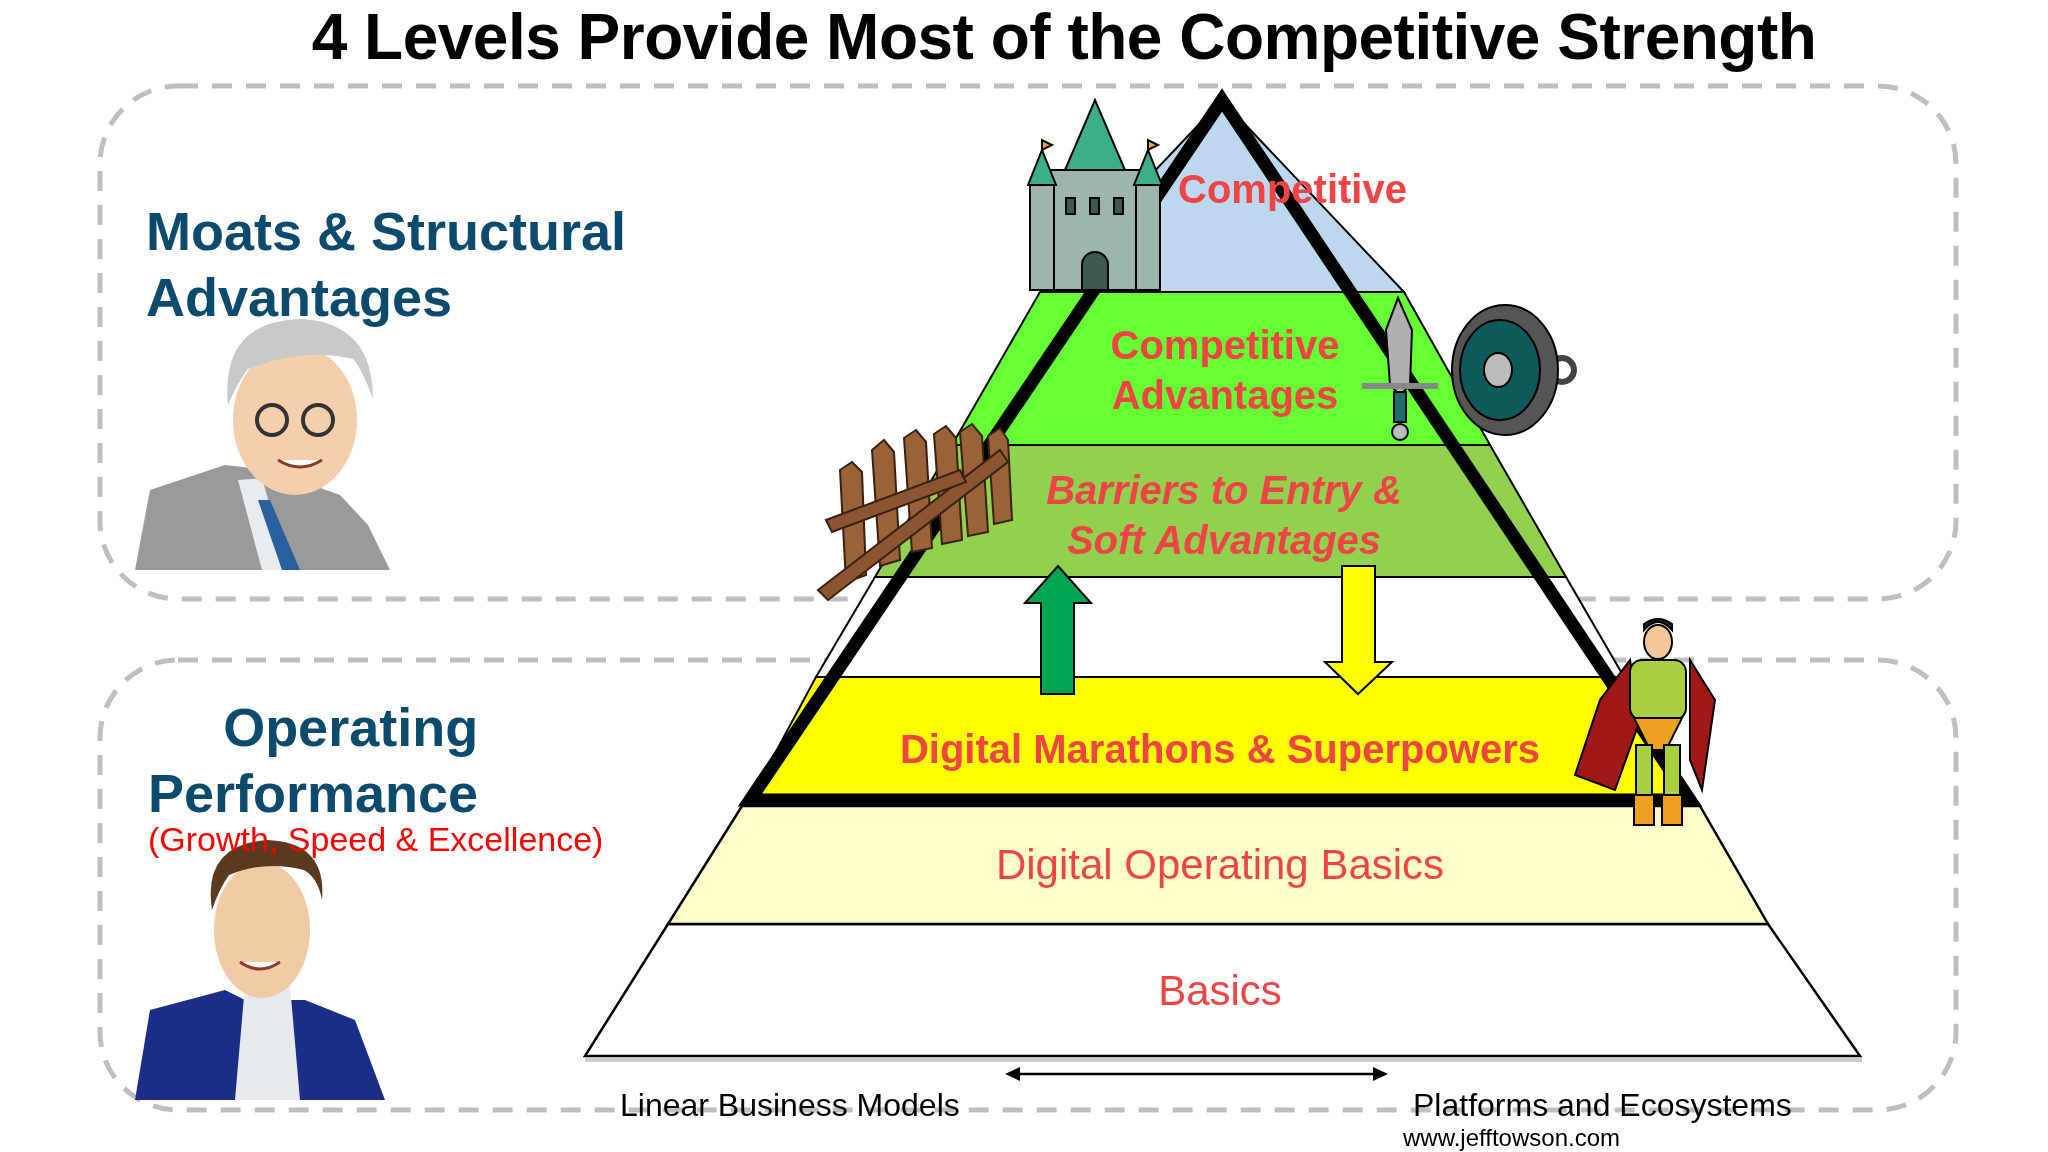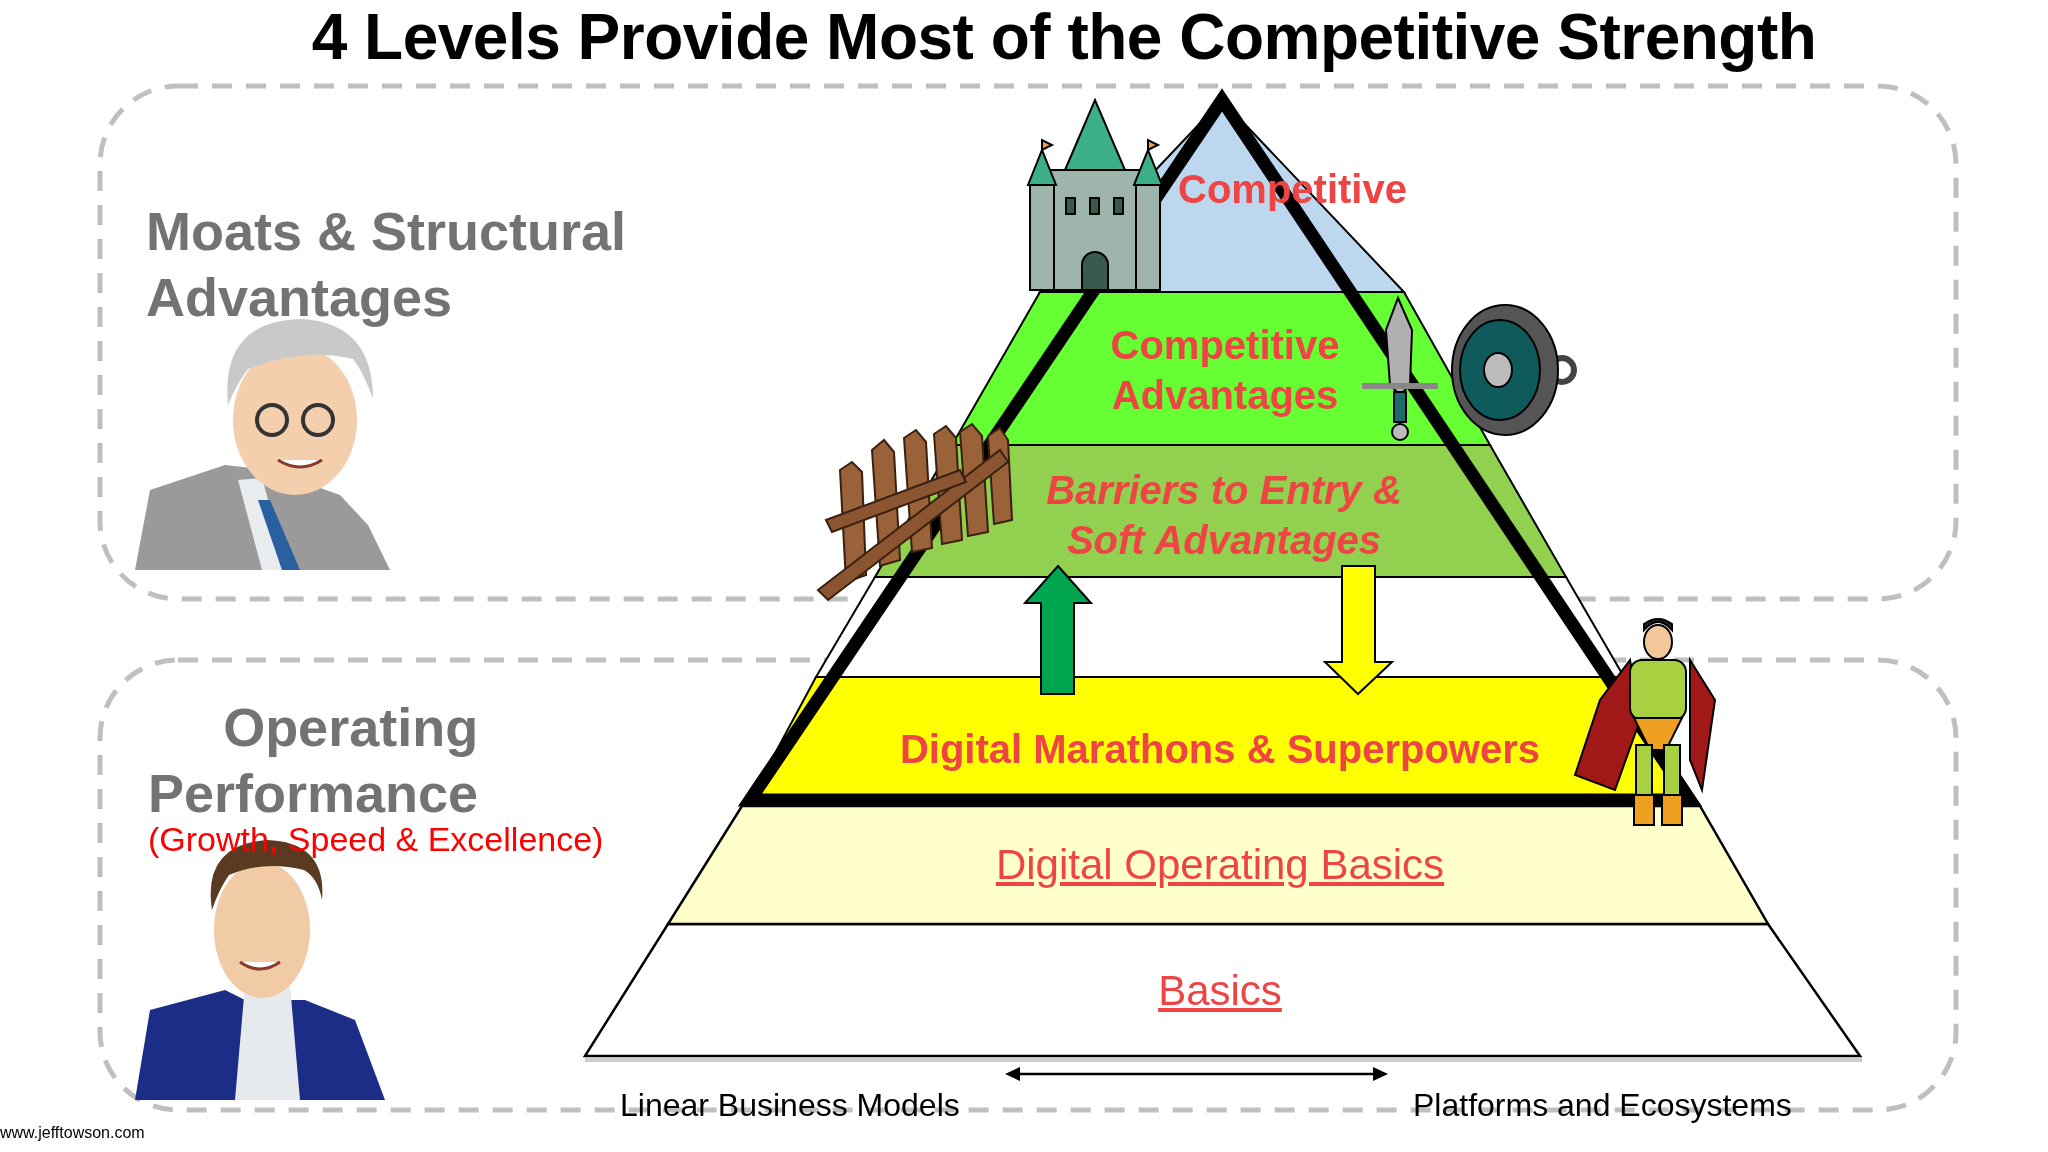--- a/index.html
+++ b/index.html
@@ -1,26 +1,26 @@
 <!DOCTYPE html>
 <html><head>
 <meta charset="utf-8">
 <style>
   html, body { margin: 0; padding: 0; background: #ffffff; }
   body { width: 2048px; height: 1152px; position: relative; overflow: hidden;
          font-family: "Liberation Sans", sans-serif; }
   .abs { position: absolute; }
   #title { left: 0; width: 2048px; top: 4px; text-align: center; font-weight: bold;
            font-size: 64px; color: #000; letter-spacing: -0.5px; margin-left: 40px; }
-  .red-title { color: #737373; font-weight: bold; font-size: 54px; line-height: 66px; }
+  .red-title { color: #0c4a6e; font-weight: bold; font-size: 54px; line-height: 66px; }
   .red-sub { color: #ff0000; font-weight: normal; font-size: 34px; }
   .band-label { position: absolute; text-align: center; color: #ef4444; font-weight: bold; font-size: 40px; line-height: 50px; }
-  .band-label.light { font-weight: normal; font-size: 42px; text-decoration: underline; }
+  .band-label.light { font-weight: normal; font-size: 42px; }
   .axis-label { position: absolute; font-size: 32px; color: #000; margin-top: 32px; }
-  #footer { position: absolute; left: 0; width: 1620px; text-align: left; top: 1124px; font-size: 16px; color: #000; }
+  #footer { position: absolute; left: 0; width: 1620px; text-align: right; top: 1124px; font-size: 24px; color: #000; }
   svg { position: absolute; left: 0; top: 0; }
 </style>
 </head>
 <body>
 
 <div id="title">4 Levels Provide Most of the Competitive Strength</div>
 
 <svg width="2048" height="1152" viewBox="0 0 2048 1152">
 
   <rect x="100" y="86" width="1856" height="513" rx="78" ry="78" fill="none" stroke="#bfbfbf" stroke-width="5" stroke-dasharray="20 14"></rect>

